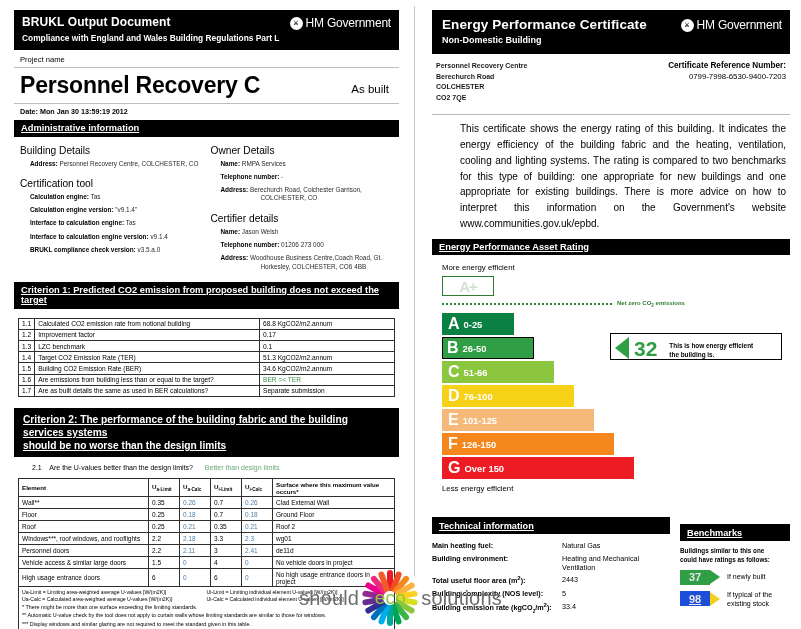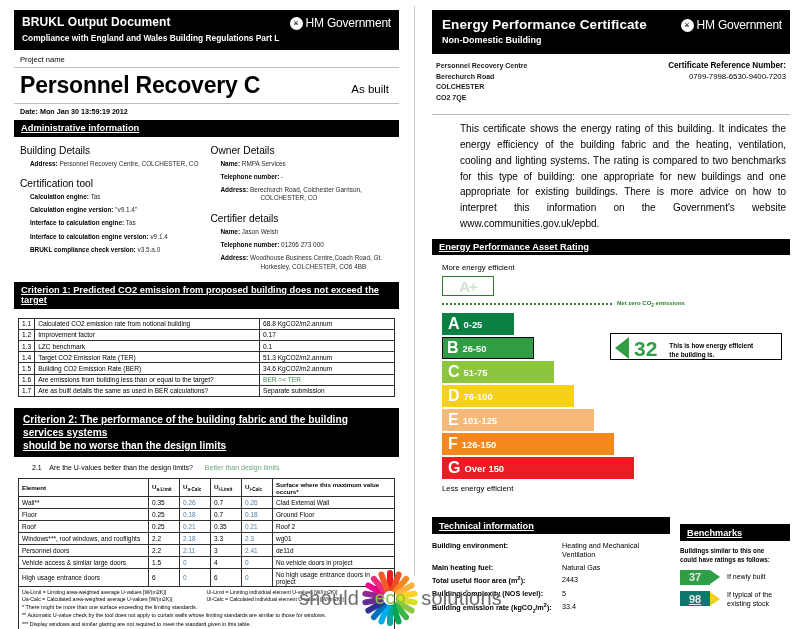--- a/index.html
+++ b/index.html
@@ -470,21 +470,21 @@
       <div class="band" style="width:72px;background:#0b8043;">
         <span class="L">A</span>
         <span class="R">0-25</span>
       </div>
       <div class="band sel" style="width:92px;background:#2f9e44;">
         <span class="L">B</span>
         <span class="R">26-50</span>
       </div>
       <div class="band" style="width:112px;background:#8cc63e;">
         <span class="L">C</span>
-        <span class="R">51-75</span>
+        <span class="R">51-66</span>
       </div>
       <div class="band" style="width:132px;background:#f7d117;">
         <span class="L">D</span>
         <span class="R">76-100</span>
       </div>
       <div class="band" style="width:152px;background:#f5b97a;">
         <span class="L">E</span>
         <span class="R">101-125</span>
       </div>
       <div class="band" style="width:172px;background:#f5871f;">
@@ -507,26 +507,26 @@
         </div>
       </div>
     </div>
 
     <div class="bottom">
       <div class="tech">
         <div class="secbar sm">Technical information</div>
         <table class="tech-tbl">
           <tbody>
             <tr>
+              <td class="k">Main heating fuel:</td>
+              <td>Natural Gas</td>
+            </tr>
+            <tr>
               <td class="k">Building environment:</td>
               <td>Heating and Mechanical Ventilation</td>
-            </tr>
-            <tr>
-              <td class="k">Main heating fuel:</td>
-              <td>Natural Gas</td>
             </tr>
             <tr>
               <td class="k">Total useful floor area (m<sup>2</sup>):</td>
               <td>2443</td>
             </tr>
             <tr>
               <td class="k">Building complexity (NOS level):</td>
               <td>5</td>
             </tr>
             <tr>
@@ -547,21 +547,21 @@
           <div class="bench-flag">
             <div class="body" style="background:#2f9e44;">37</div>
             <div class="tip" style="border-left:10px solid #2f9e44;"></div>
           </div>
           <div class="bench-txt">
             <div>If newly built</div>
           </div>
         </div>
         <div class="bench-row">
           <div class="bench-flag">
-            <div class="body" style="background:#0f766e;text-decoration:underline;">98</div>
+            <div class="body" style="background:#1d4ed8;text-decoration:underline;">98</div>
             <div class="tip" style="border-left:10px solid #f2cf1b;"></div>
           </div>
           <div class="bench-txt">
             <div>If typical of the</div>
             <div>existing stock</div>
           </div>
         </div>
       </div>
     </div>
   </div>

